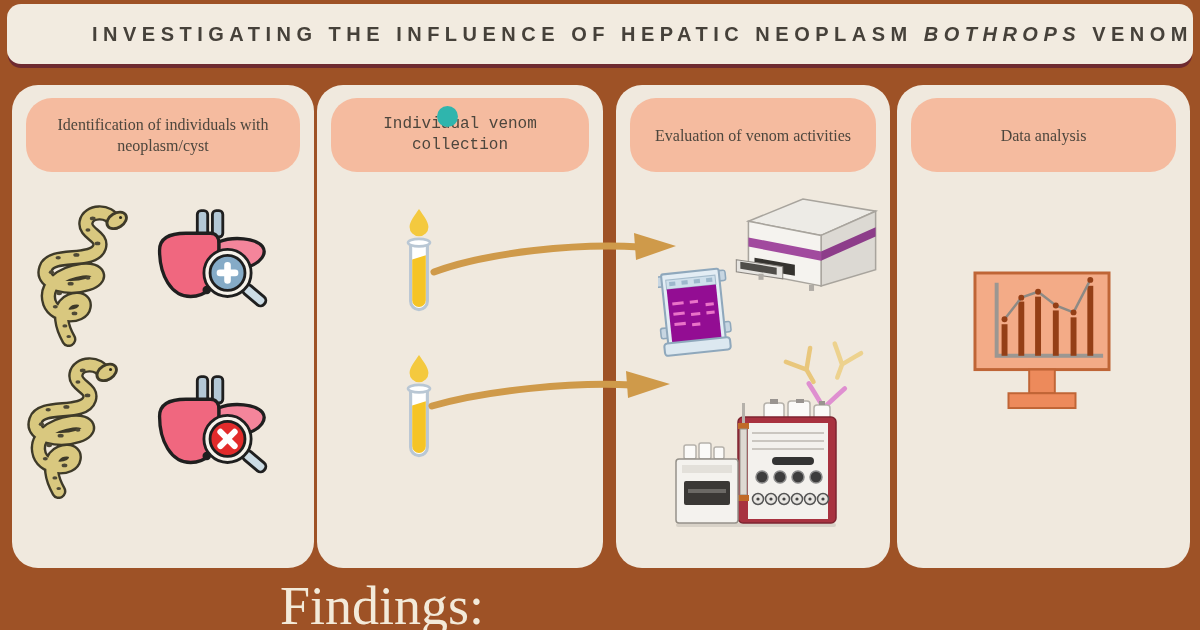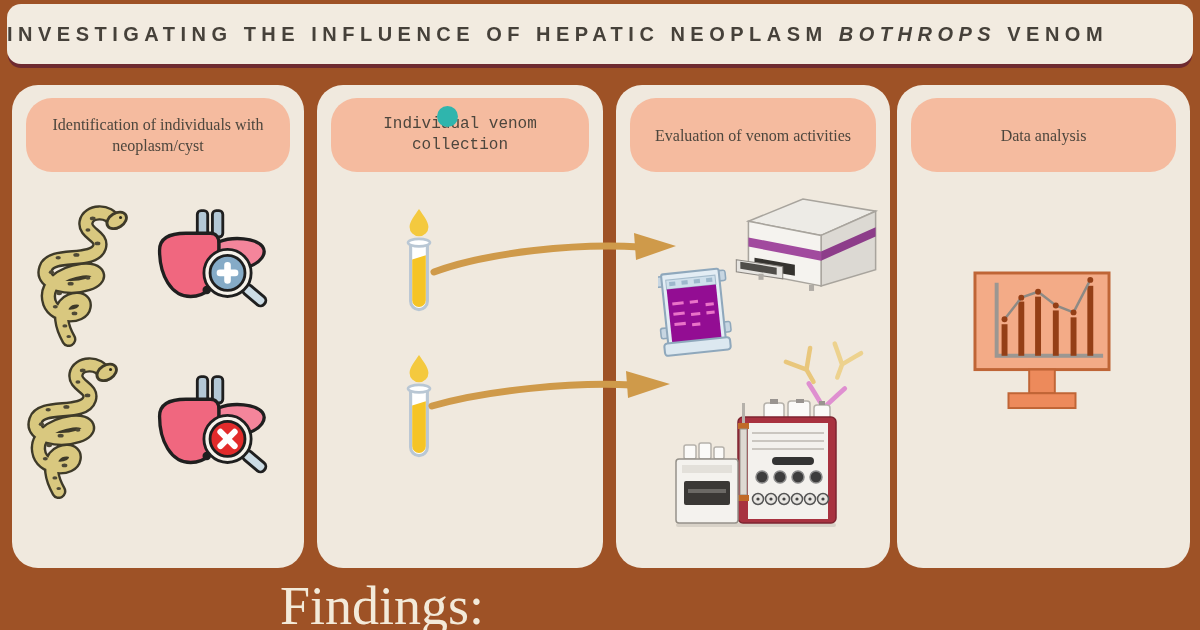--- a/index.html
+++ b/index.html
@@ -6,34 +6,34 @@
   .poster{
     position:relative; width:1200px; height:630px; overflow:hidden;
     background:#9e5226;
     font-family:"Liberation Serif", serif;
   }
   
   .title-bar{
     position:absolute; left:7px; top:4px; width:1186px; height:60px;
     background:#f2ebe0; border-radius:14px;
     box-shadow:0 5px 0 -1px #6e2a30;
-    display:flex; flex-direction:column; justify-content:center; align-items:flex-start;
+    display:flex; flex-direction:column; justify-content:center; align-items:flex-end;
   }
   .title-line{
     font-family:"Liberation Sans", sans-serif;
     font-size:20px; font-weight:600; letter-spacing:5.5px;
     color:#46413a; white-space:nowrap; line-height:27px;
   }
   .title-line .it{font-style:italic;}
   
   .panel{
     position:absolute; top:85px; height:483px;
     background:#f0e9de; border-radius:26px;
   }
-  .panel-1{left:12px;  width:292px;}
+  .panel-1{left:12px;  width:292px;padding-left:10px;}
   .panel-2{left:317px; width:286px;font-family:Liberation Mono, monospace;}
   .panel-3{left:616px; width:274px;}
   .panel-4{left:897px; width:293px;}
   .pill{
     position:absolute; left:14px; right:14px; top:13px; height:74px;
     background:#f5bb9f; border-radius:26px;
     display:flex; align-items:center; justify-content:center;
     text-align:center; padding:0 14px;
     font-size:16px; color:#4d463d; line-height:21px;
   }

